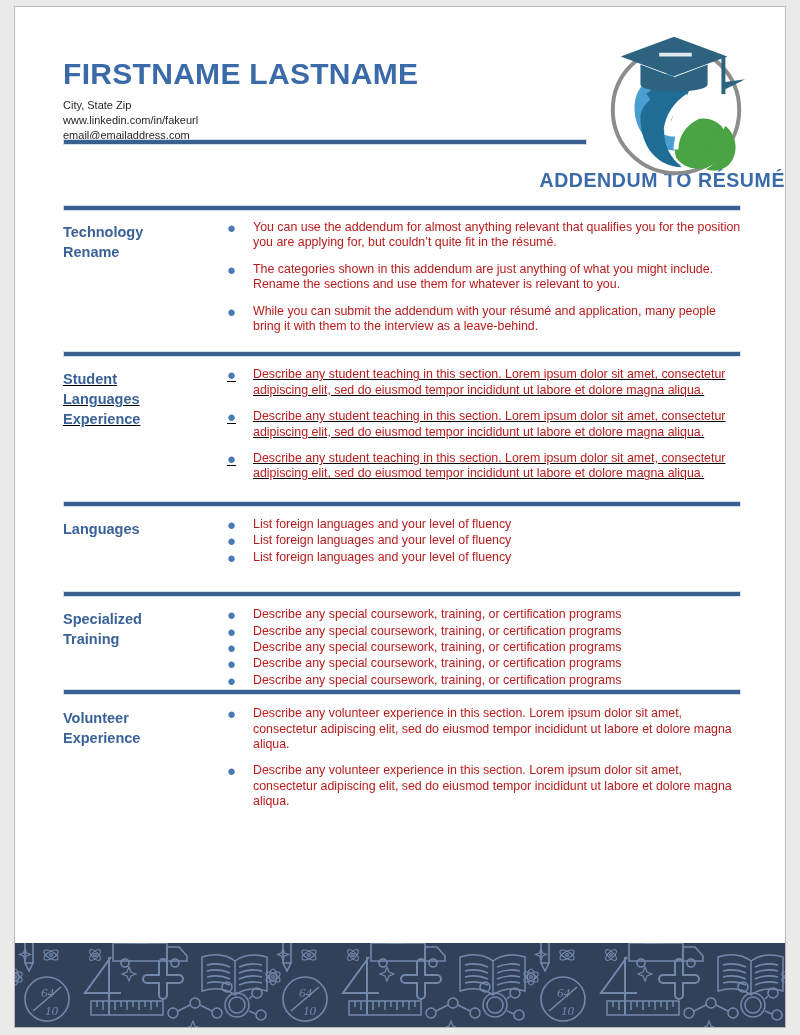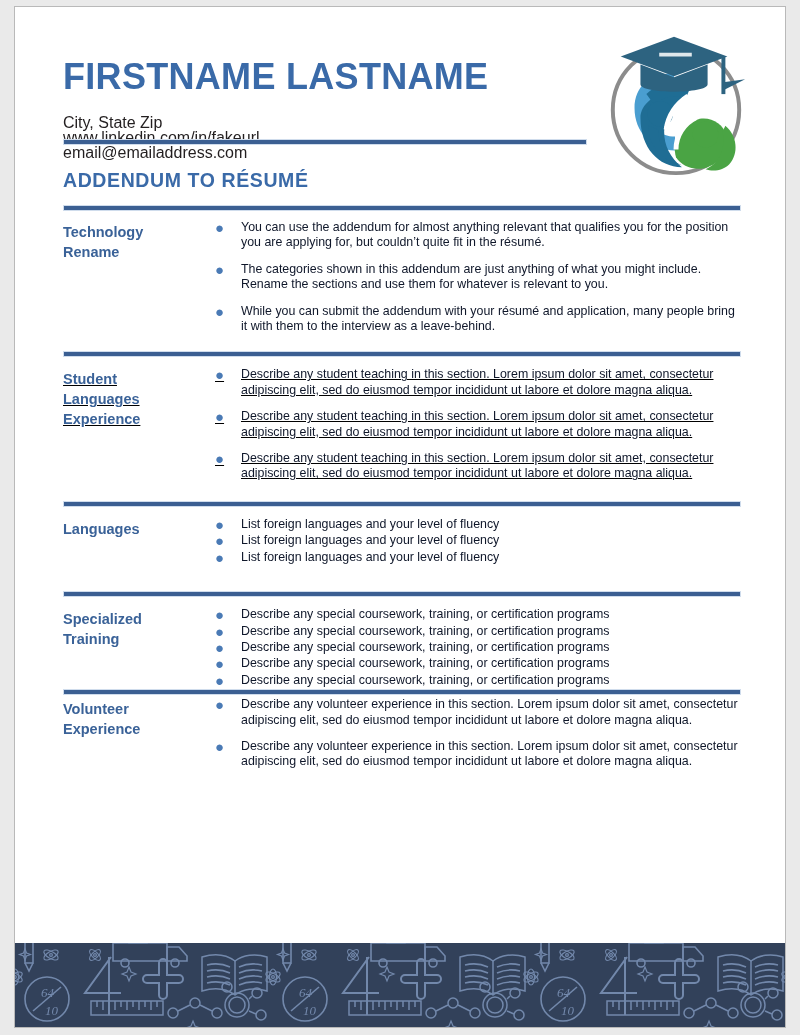--- a/index.html
+++ b/index.html
@@ -27,30 +27,30 @@
   }
 
   
   .header {
     position: relative;
     padding: 52px 0 0 48px;
     height: 120px;
     box-sizing: border-box;
   }
   .name {
-    font-size: 36px;
+    font-size: 30px;
     font-weight: bold;
     color: #3a6aa8;
     letter-spacing: 0.3px;
     line-height: 1;
-    margin: 0 0 20px 0;
+    margin: 0 0 9px 0;
     white-space: nowrap;
   }
   .contact-lines {
-    font-size: 16px;
+    font-size: 11px;
     color: #231f20;
     line-height: 15.2px;
   }
   .contact-lines div {
     white-space: nowrap;
   }
 
   
   .logo {
     position: absolute;
@@ -84,28 +84,30 @@
     width: 678px;
   }
 
   
   .doc-title {
     font-size: 19.5px;
     font-weight: bold;
     color: #3a6aa8;
     letter-spacing: 0.6px;
     margin: 24px 0 13px 48px;
+    text-align: right;
   }
 
   
   .section {
     display: flex;
     margin-left: 48px;
     width: 678px;
     box-sizing: border-box;
+    gap: 12px;
   }
   .sec-label {
     width: 150px;
     flex: 0 0 150px;
     font-size: 14.5px;
     font-weight: bold;
     color: #3a6298;
     line-height: 20px;
     padding-top: 2px;
   }
@@ -122,31 +124,31 @@
     color: #4a7ab5;
     font-size: 15px;
     line-height: 15.4px;
     text-align: left;
     padding-left: 2px;
     box-sizing: border-box;
   }
   .bullet-text {
     flex: 1;
     font-size: 12.4px;
-    color: #0f172a;
+    color: #b91c1c;
     line-height: 15.4px;
   }
   .gap-lg .bullet-row { margin-bottom: 11px; }
   .gap-sm .bullet-row { margin-bottom: 1px; }
 
   .sec-pad-1 { padding-top: 9px; padding-bottom: 6px; }
   .sec-pad-2 { padding-top: 10px; padding-bottom: 8px; text-decoration: underline; }
   .sec-pad-3 { padding-top: 10px; padding-bottom: 25px; }
   .sec-pad-4 { padding-top: 10px; }
-  .sec-pad-5 { padding-top: 2px; padding-bottom: 9px; }
+  .sec-pad-5 { padding-top: 11px; padding-bottom: 9px; }
 
   
   .footer {
     position: absolute;
     left: 0;
     bottom: 0;
     width: 100%;
     height: 84px;
     background: #32415a;
     overflow: hidden;

